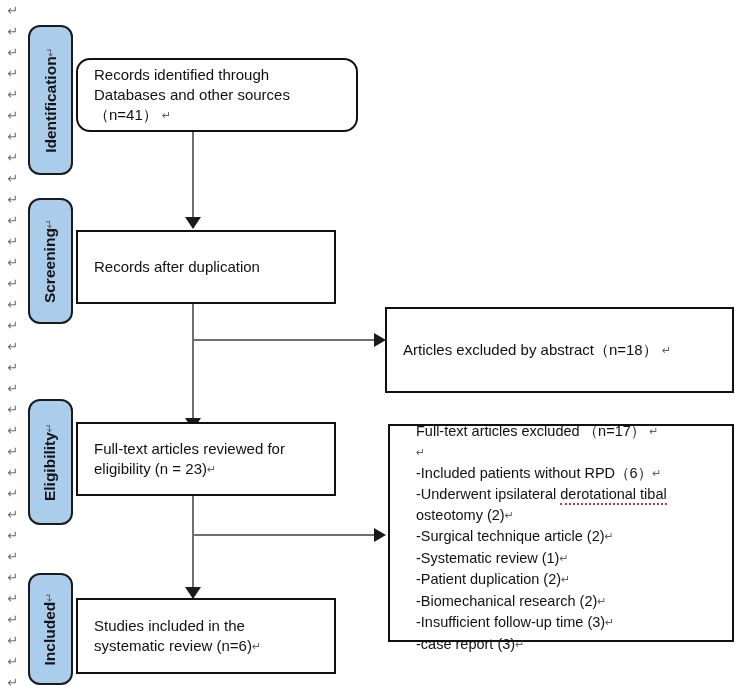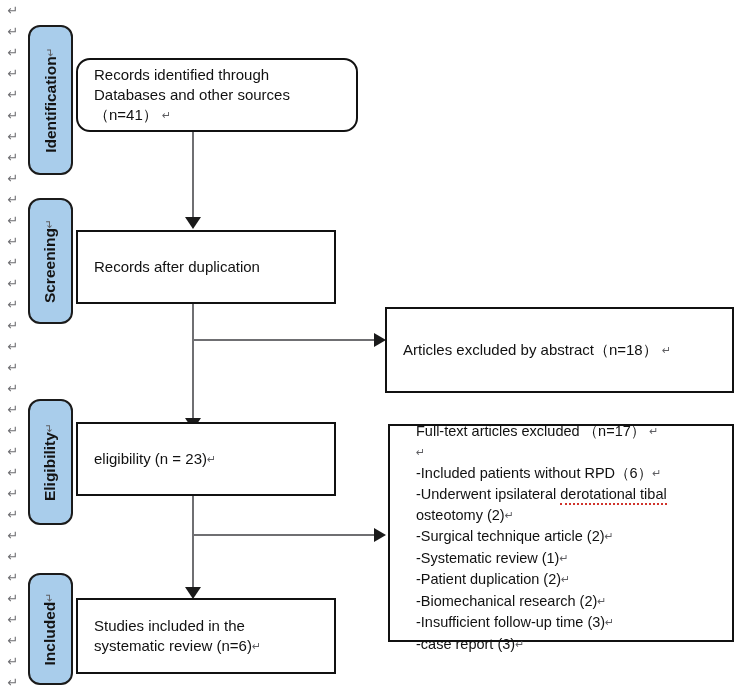--- a/index.html
+++ b/index.html
@@ -216,20 +216,21 @@
 
   <div class="flow-box" style="left:76px; top:230px; width:260px; height:74px;">
     <div class="box-line">Records after duplication</div>
   </div>
 
   <div class="flow-box centered-single" style="left:385px; top:299px; width:349px; height:86px;margin-top:8px;">
     <div class="box-line"><span>Articles excluded by abstract（n=18）</span> <span class="ret">↵</span></div>
   </div>
 
   <div class="flow-box" style="left:76px; top:422px; width:260px; height:74px;">
+    <div class="box-line">Full-text articles reviewed for</div>
     <div class="box-line"><span>eligibility (n = 23)</span><span class="ret">↵</span></div>
   </div>
 
   <div class="flow-box list-box" style="left:388px; top:424px; width:346px; height:218px; justify-content:center; padding-top:10px;">
     <div class="box-line"><span>Full-text articles excluded （n=17）</span> <span class="ret">↵</span></div>
     <div class="box-line blank"><span class="ret">↵</span></div>
     <div id="exclusionList">
         <div class="box-line"><span>-Included patients without RPD（6）</span><span class="ret">↵</span></div>
         <div class="box-line"><span>-Underwent ipsilateral </span><span class="spell">derotational tibal</span></div>
         <div class="box-line"><span>osteotomy (2)</span><span class="ret">↵</span></div>

